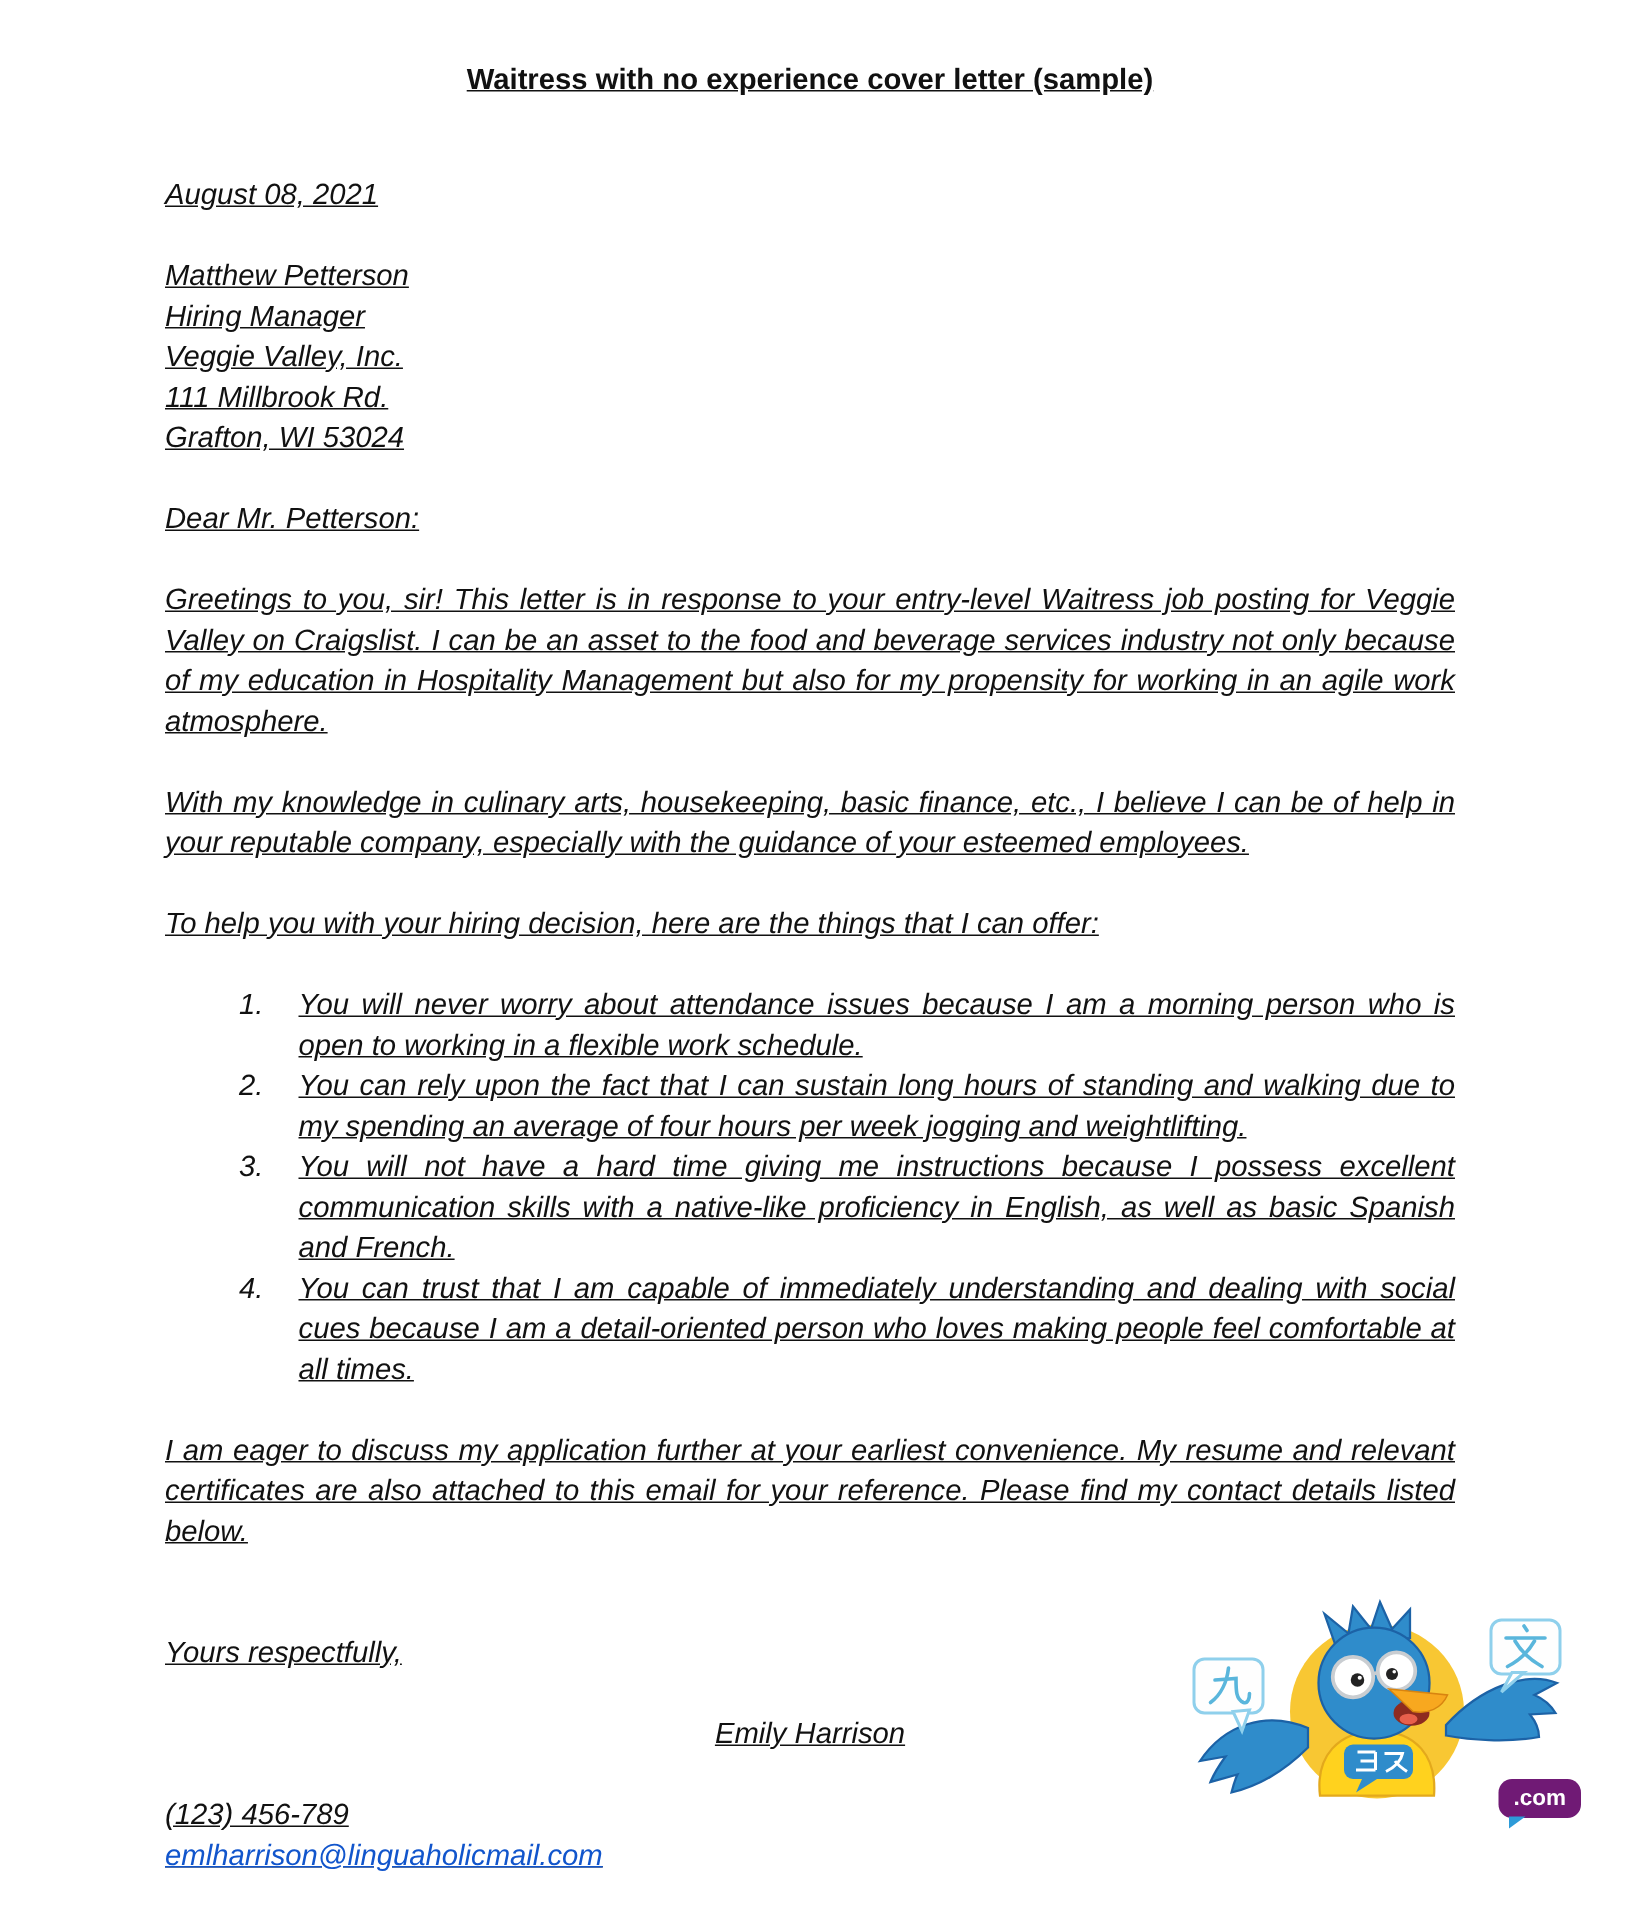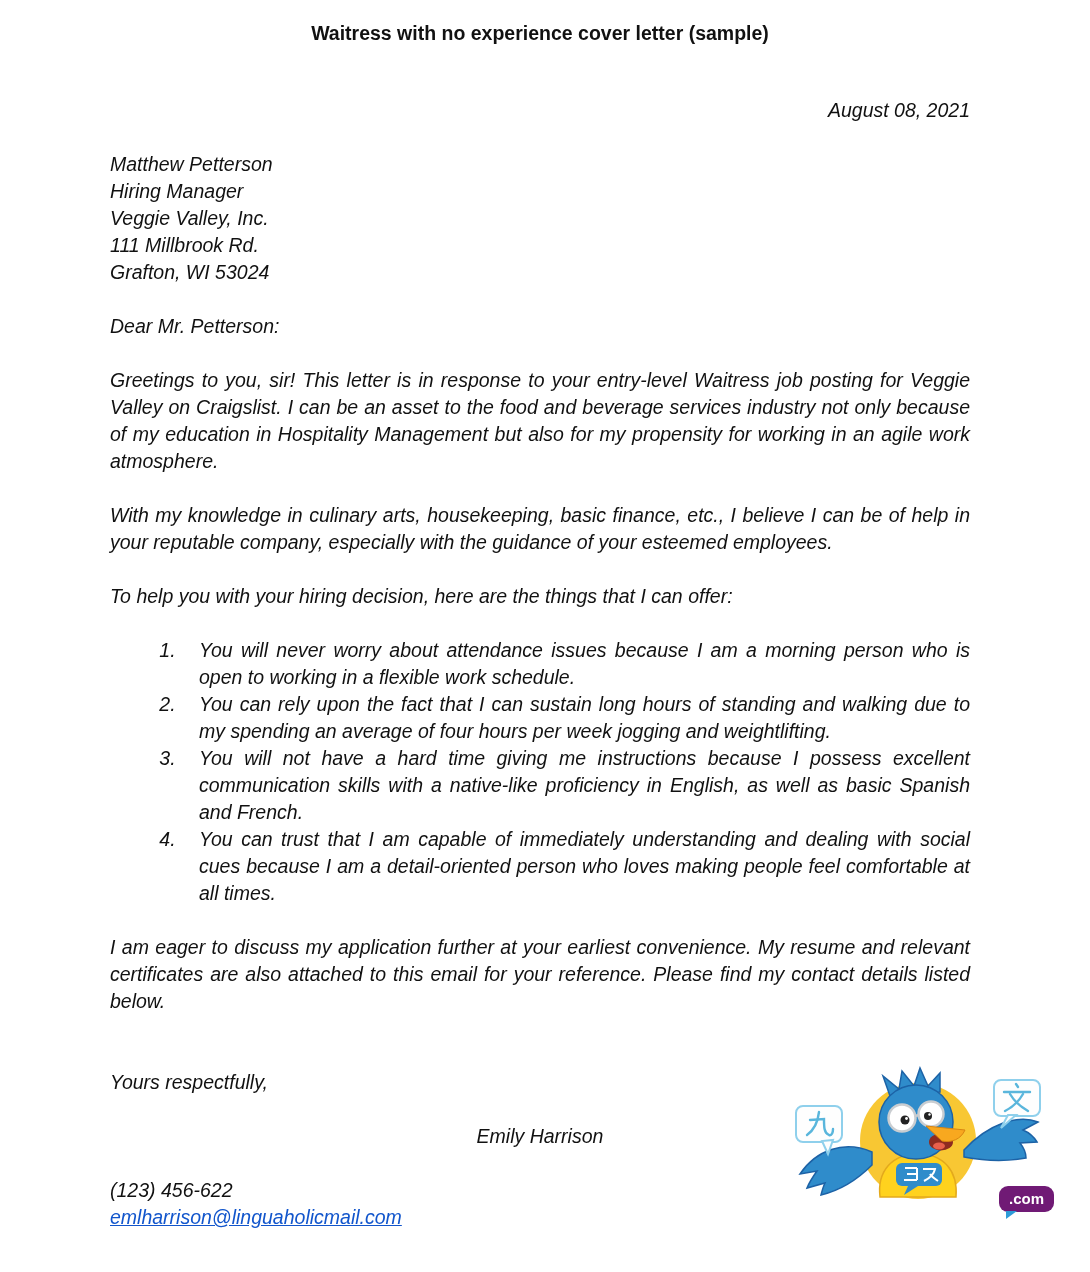--- a/index.html
+++ b/index.html
@@ -3,38 +3,39 @@
 <meta charset="utf-8">
 <style>
   * { box-sizing: border-box; }
   html, body { margin: 0; padding: 0; background: #ffffff; }
   .page {
     position: relative;
     width: 1090px;
     height: 1272px;
     margin: 0 auto;
     background: #ffffff;
-    padding: 20px 120px 0 110px;
+    padding: 40px 120px 0 110px;
     font-family: "Liberation Sans", sans-serif;
     font-style: italic;
     font-size: 19.5px;
     line-height: 27px;
     color: #111111;
     overflow: hidden;
+    text-decoration: underline;
   }
   .doc-title {
     font-style: normal;
     font-weight: bold;
     font-size: 19.5px;
     line-height: 27px;
     text-align: center;
     margin: 0 0 50px 0;
   }
   p { margin: 0; }
-  .date-line { margin-bottom: 27px; text-align: right; }
+  .date-line { margin-bottom: 27px; }
   .recipient-block { margin-bottom: 27px; }
   .salutation { margin-bottom: 27px; }
   .para { margin-bottom: 27px; text-align: justify; }
   ol.offer-list {
     margin: 0 0 27px 0;
     padding-left: 71px;
   }
   ol.offer-list li {
     padding-left: 18px;
     text-align: justify;
@@ -123,21 +124,21 @@
     <li><span>You will not have a hard time giving me instructions because I possess excellent communication skills with a native-like proficiency in English, as well as basic Spanish and French.</span></li>
     <li><span>You can trust that I am capable of immediately understanding and dealing with social cues because I am a detail-oriented person who loves making people feel comfortable at all times.</span></li>
   </ol>
 
   <p class="para">I am eager to discuss my application further at your earliest convenience. My resume and relevant certificates are also attached to this email for your reference. Please find my contact details listed below.</p>
 
   <p class="valediction">Yours respectfully,</p>
 
   <p class="signature-name">Emily Harrison</p>
 
-  <p class="phone-line">(123) 456-622</p>
+  <p class="phone-line">(123) 456-789</p>
   <a class="email-link" href="#">emlharrison@linguaholicmail.com</a>
 
   
   <div class="logo">
     <svg width="252" height="134" viewBox="0 0 252 134">
 
       <circle cx="126" cy="75" r="58" fill="#F8C733"></circle>
 
       <g>
         <path d="M80,86 C52,74 24,84 8,108 L25,105 C20,112 17,117 15,122 L33,117 C31,121 30,125 29,129 C50,124 68,111 80,99 Z" fill="#2F8CCB" stroke="#1C62A6" stroke-width="1.5"></path>

